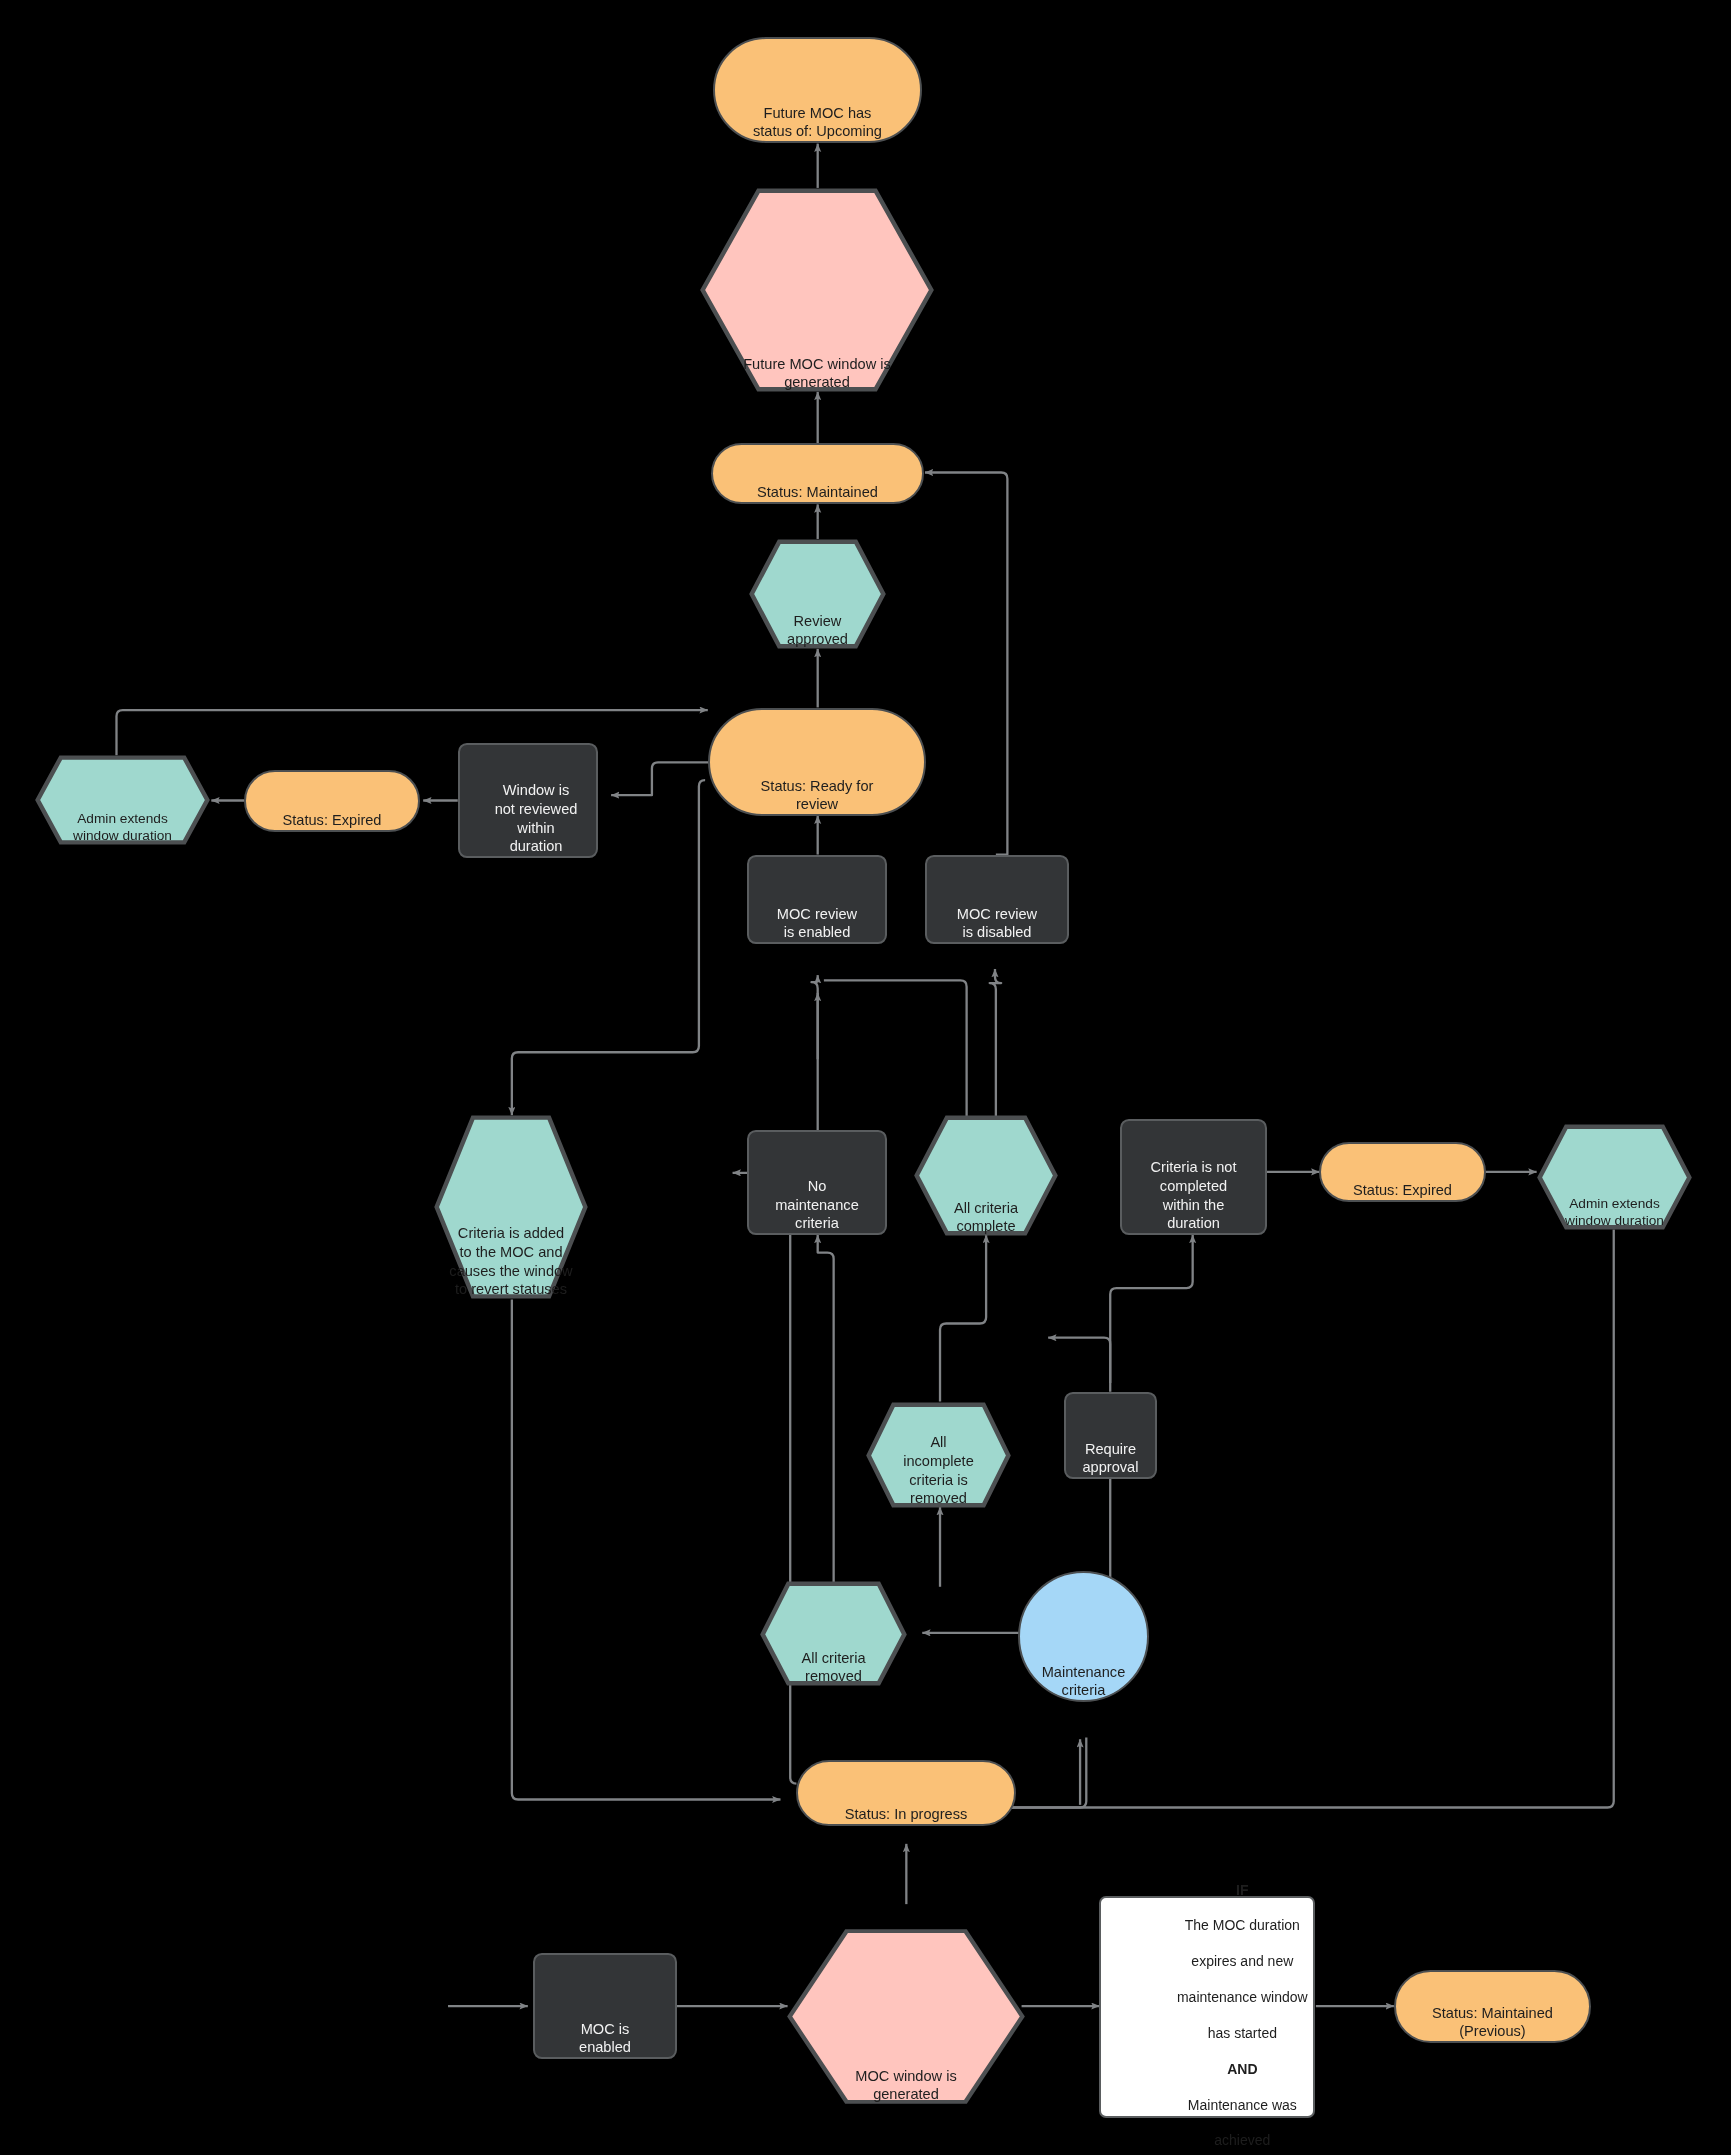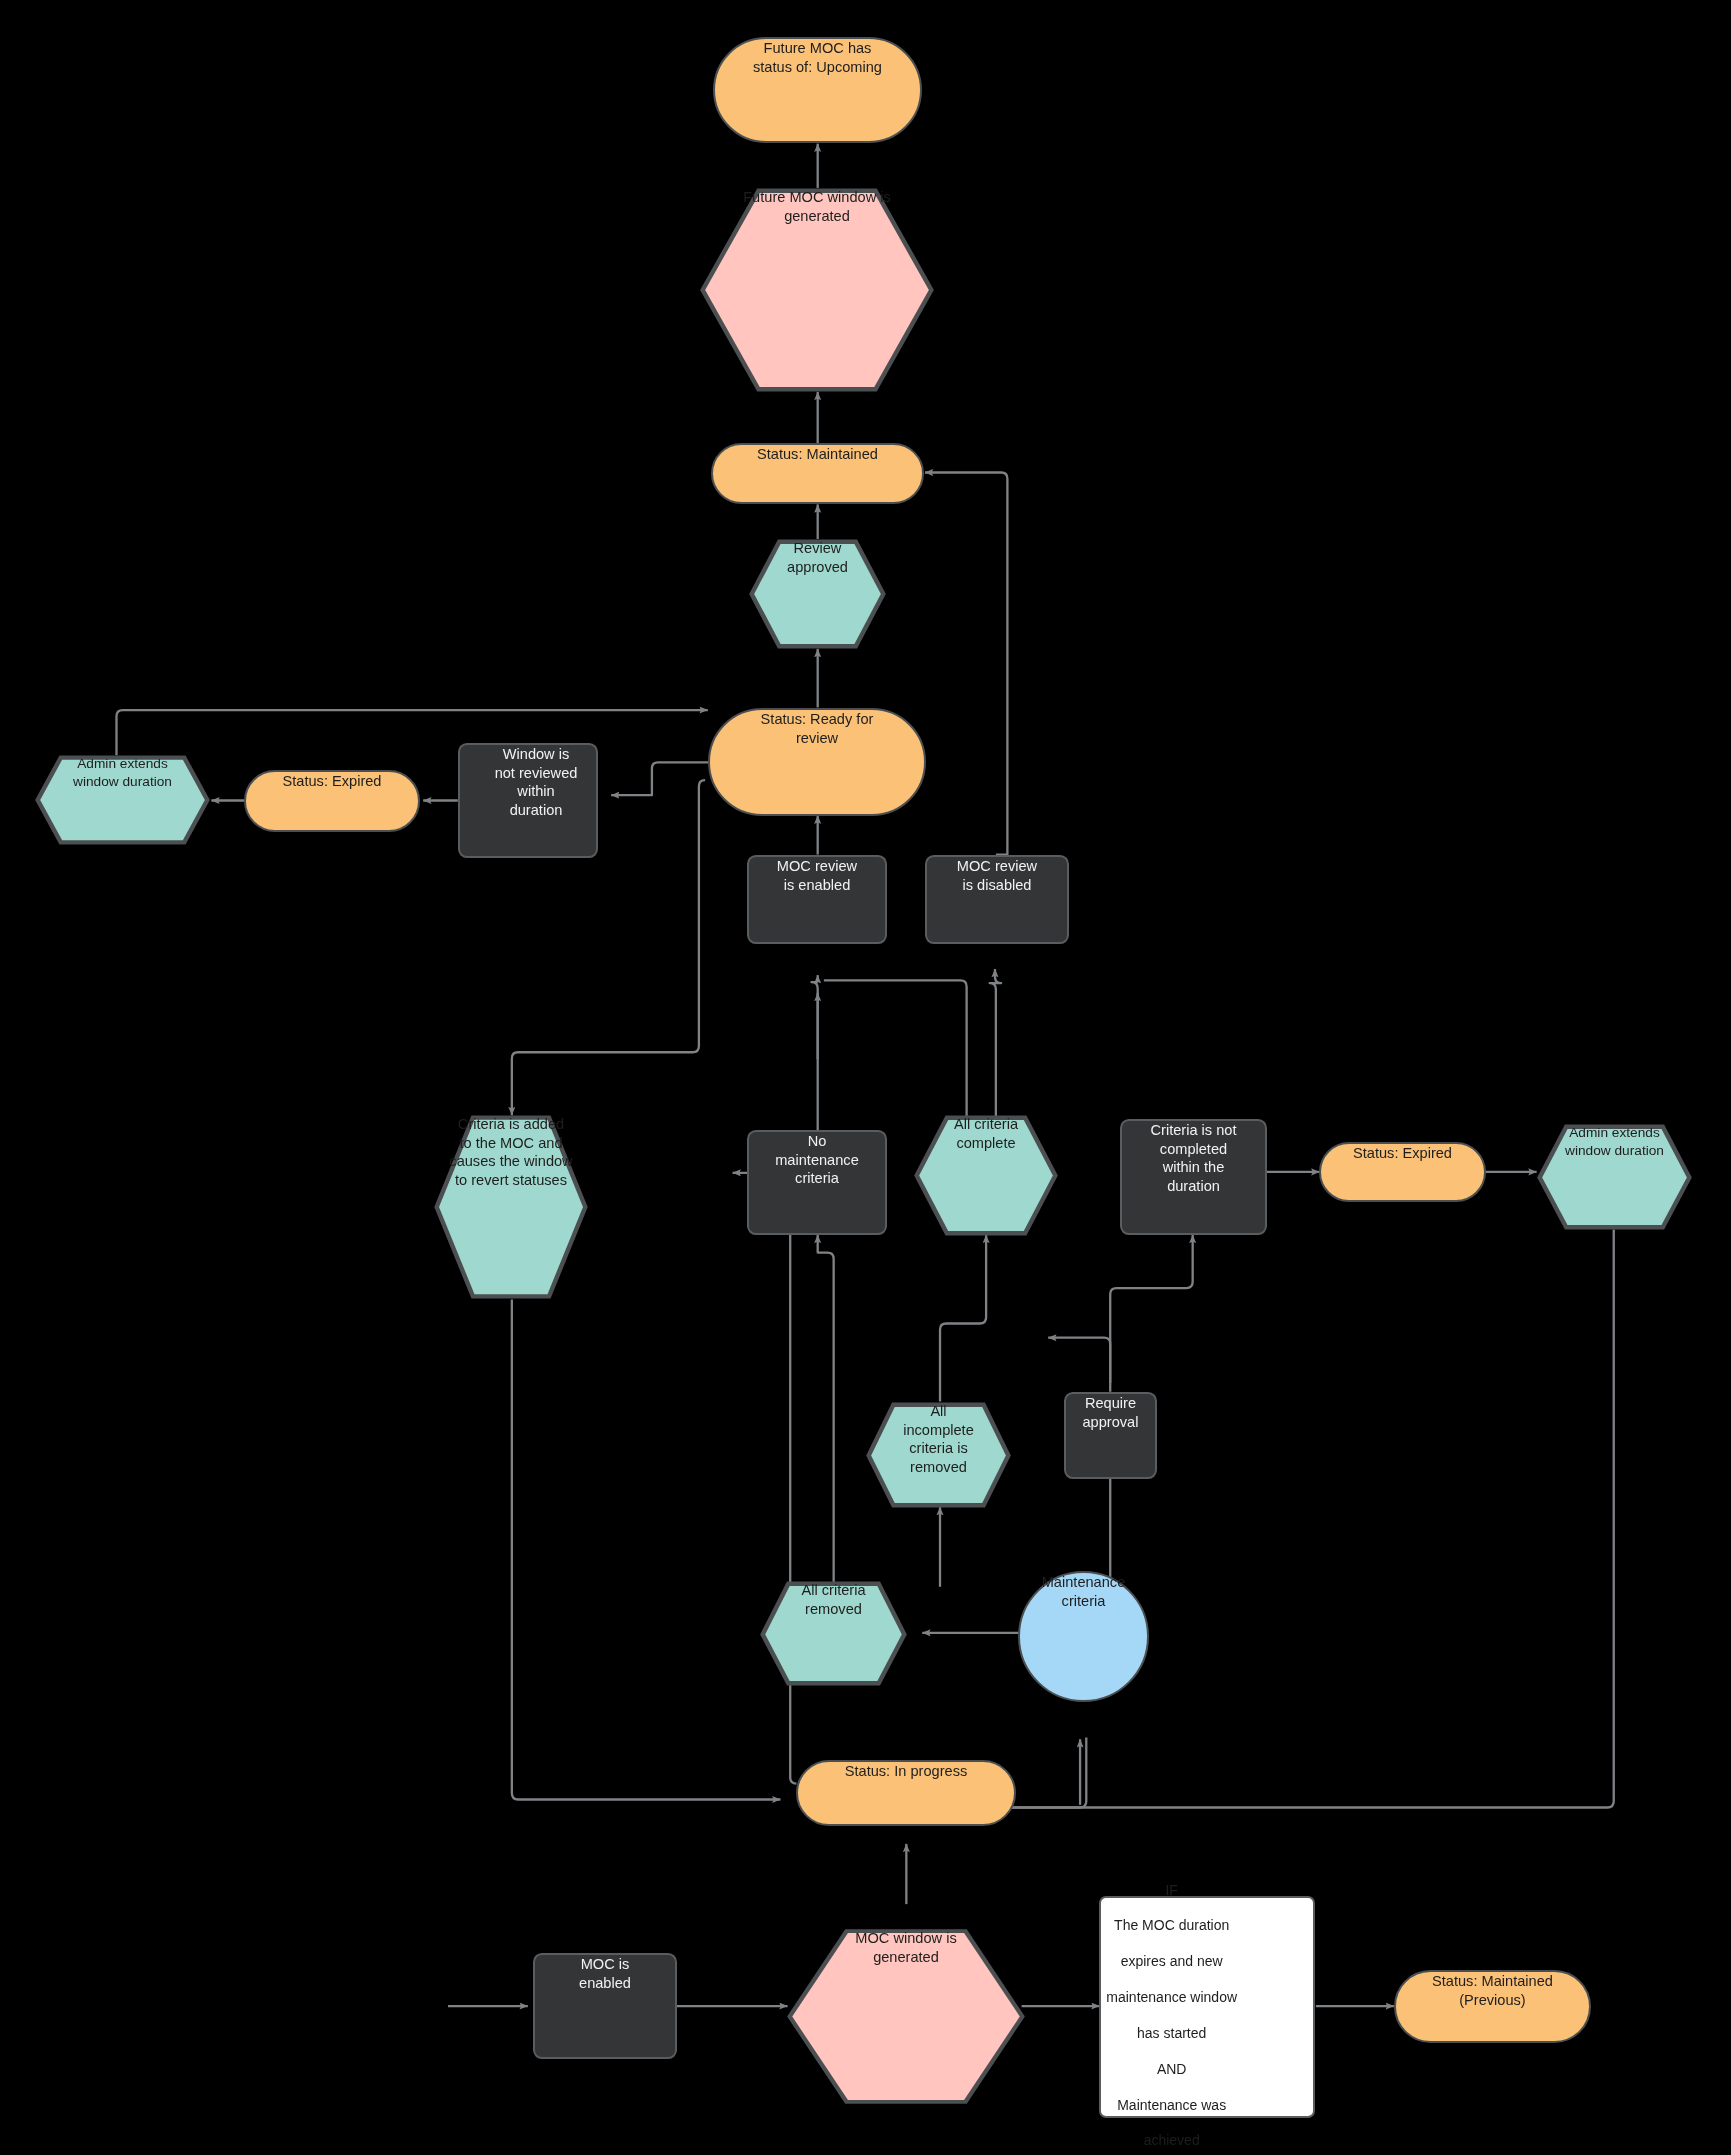--- a/index.html
+++ b/index.html
@@ -1,38 +1,38 @@
 <!DOCTYPE html>
 <html style="font-size:14px"><head>
 <meta charset="utf-8">
 <title>MOC Lifecycle Flowchart</title>
 <style>
   html,body{margin:0;padding:0;background:#000;}
   body{font-family:"Liberation Sans","DejaVu Sans",sans-serif;}
   #canvas{position:relative;width:1732px;height:2155px;background:#000;overflow:hidden;}
   svg#edges{position:absolute;left:0;top:0;width:1732px;height:2155px;}
-  .node{position:absolute;box-sizing:border-box;display:flex;align-items:flex-start;justify-content:center;text-align:center;line-height:1.28;}
+  .node{position:absolute;box-sizing:border-box;display:flex;align-items:flex-end;justify-content:center;text-align:center;line-height:1.28;}
   .node .lbl{display:block;padding:0 5.3px;white-space:pre-line;}
 
   
   .rounded{border:2.2px solid #4c4f51;border-radius:886px;background:#FAC177;color:#1e1e1e;}
   .darkbox{border:2.2px solid #5a5d5f;border-radius:8.9px;background:#333537;color:#f2f2f2;}
   .whitebox{border:2.2px solid #5a5d5f;border-radius:7px;background:#ffffff;color:#1e1e1e;}
   .circle{border:2.2px solid #4c4f51;border-radius:50%;background:#A5D7F7;color:#1e1e1e;}
   .hexwrap{background:transparent;border:none;}
   .hexwrap .lbl{position:relative;z-index:2;}
   .hexwrap svg.shape{position:absolute;left:0;top:0;width:100%;height:100%;z-index:1;}
   .pentwrap{background:transparent;border:none;}
   .pentwrap .lbl{position:relative;z-index:2;color:#fff;font-weight:bold;}
   .pentwrap svg.shape{position:absolute;left:0;top:0;width:100%;height:100%;z-index:1;}
   .fs15{font-size:13.7px;}
   .fs16{font-size:14.6px;}
   .fs30{font-size:27.5px;}
   .ifbox .lbl{font-size:14px;}
-  .ifbox b{font-weight:normal;}
+  .ifbox b{font-weight:bold;}
 </style>
 </head>
 <body>
 
 <div id="canvas">
 
   <svg id="edges" viewBox="0 0 1953 2431">
     <defs>
       <marker id="ah" markerWidth="11" markerHeight="11" refX="9.4" refY="4" orient="auto" markerUnits="userSpaceOnUse">
         <path d="M0,0 L9.6,4 L0,8 L1.8,4 z" fill="#808386"></path>

